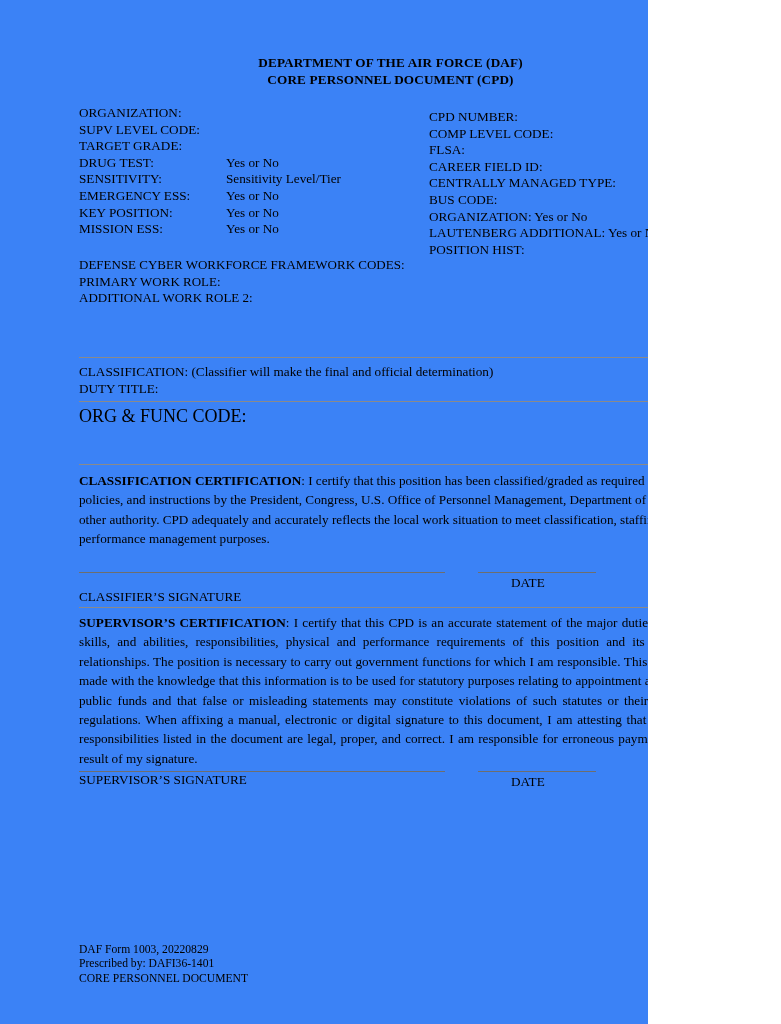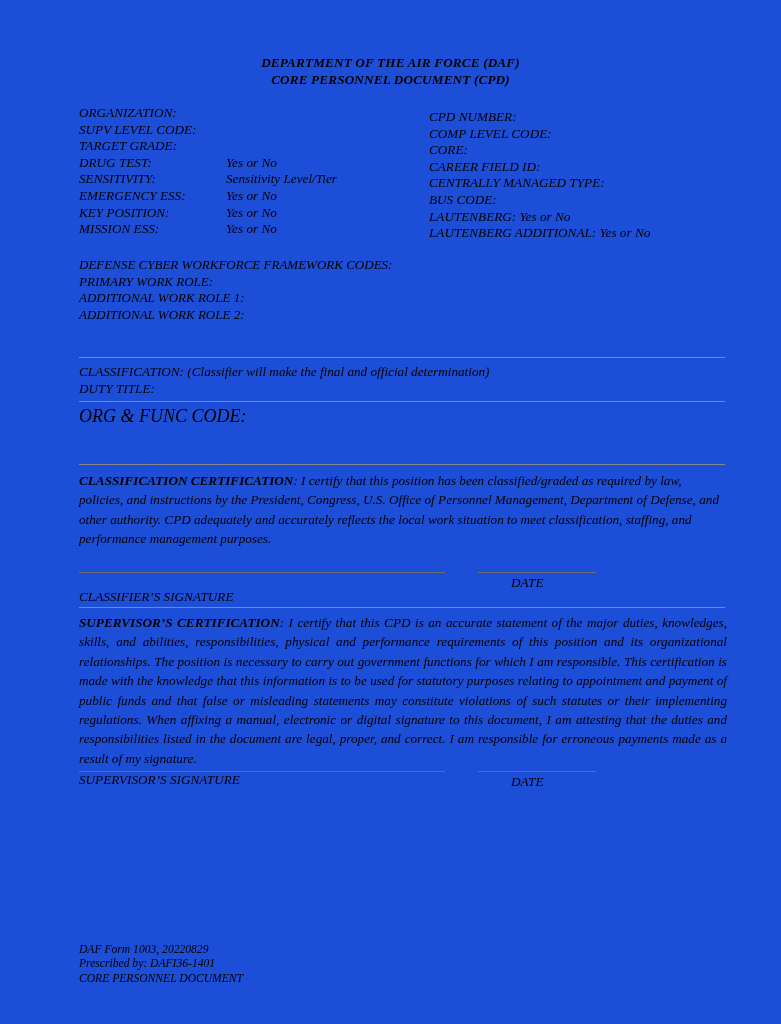--- a/index.html
+++ b/index.html
@@ -2,27 +2,26 @@
 <html><head>
 <meta charset="utf-8">
 <style>
   html, body {
     margin: 0;
     padding: 0;
     background: #ffffff;
   }
   .page {
     position: relative;
-    width: 781px;
+    width: 648px;
     height: 1024px;
-    background: #1d4ed8;
+    background: #3b82f6;
     font-family: "Liberation Serif", "DejaVu Serif", serif;
     color: #000000;
     overflow: hidden;
-    font-style: italic;
   }
 
   
   .doc-title {
     position: absolute;
     left: 0;
     top: 55px;
     width: 781px;
     text-align: center;
     font-weight: bold;
@@ -164,53 +163,55 @@
       <span class="f-right">CPD NUMBER:</span>
     </div>
     <div class="field-row">
       <span class="f-label">SUPV LEVEL CODE:</span>
       <span class="f-value"></span>
       <span class="f-right">COMP LEVEL CODE:</span>
     </div>
     <div class="field-row">
       <span class="f-label">TARGET GRADE:</span>
       <span class="f-value"></span>
-      <span class="f-right">CORE:</span>
+      <span class="f-right">FLSA:</span>
     </div>
     <div class="field-row">
       <span class="f-label">DRUG TEST:</span>
       <span class="f-value">Yes or No</span>
       <span class="f-right">CAREER FIELD ID:</span>
     </div>
     <div class="field-row">
       <span class="f-label">SENSITIVITY:</span>
       <span class="f-value">Sensitivity Level/Tier</span>
       <span class="f-right">CENTRALLY MANAGED TYPE:</span>
     </div>
     <div class="field-row">
       <span class="f-label">EMERGENCY ESS:</span>
       <span class="f-value">Yes or No</span>
       <span class="f-right">BUS CODE:</span>
     </div>
     <div class="field-row">
       <span class="f-label">KEY POSITION:</span>
       <span class="f-value">Yes or No</span>
-      <span class="f-right">LAUTENBERG: Yes or No</span>
+      <span class="f-right">ORGANIZATION: Yes or No</span>
     </div>
     <div class="field-row">
       <span class="f-label">MISSION ESS:</span>
       <span class="f-value">Yes or No</span>
       <span class="f-right">LAUTENBERG ADDITIONAL: Yes or No</span>
+    </div>
+    <div class="field-row">
+      <span class="f-right">POSITION HIST:</span>
     </div>
   </div>
 
   <div class="cyber">
     <div>DEFENSE CYBER WORKFORCE FRAMEWORK CODES:</div>
     <div>PRIMARY WORK ROLE:</div>
-    <div>ADDITIONAL WORK ROLE 1:</div>
     <div>ADDITIONAL WORK ROLE 2:</div>
   </div>
 
   <div class="rule" style="top:357px;"></div>
 
   <div class="class-block">
     <div>CLASSIFICATION: (Classifier will make the final and official determination)</div>
     <div>DUTY TITLE:</div>
   </div>
 

